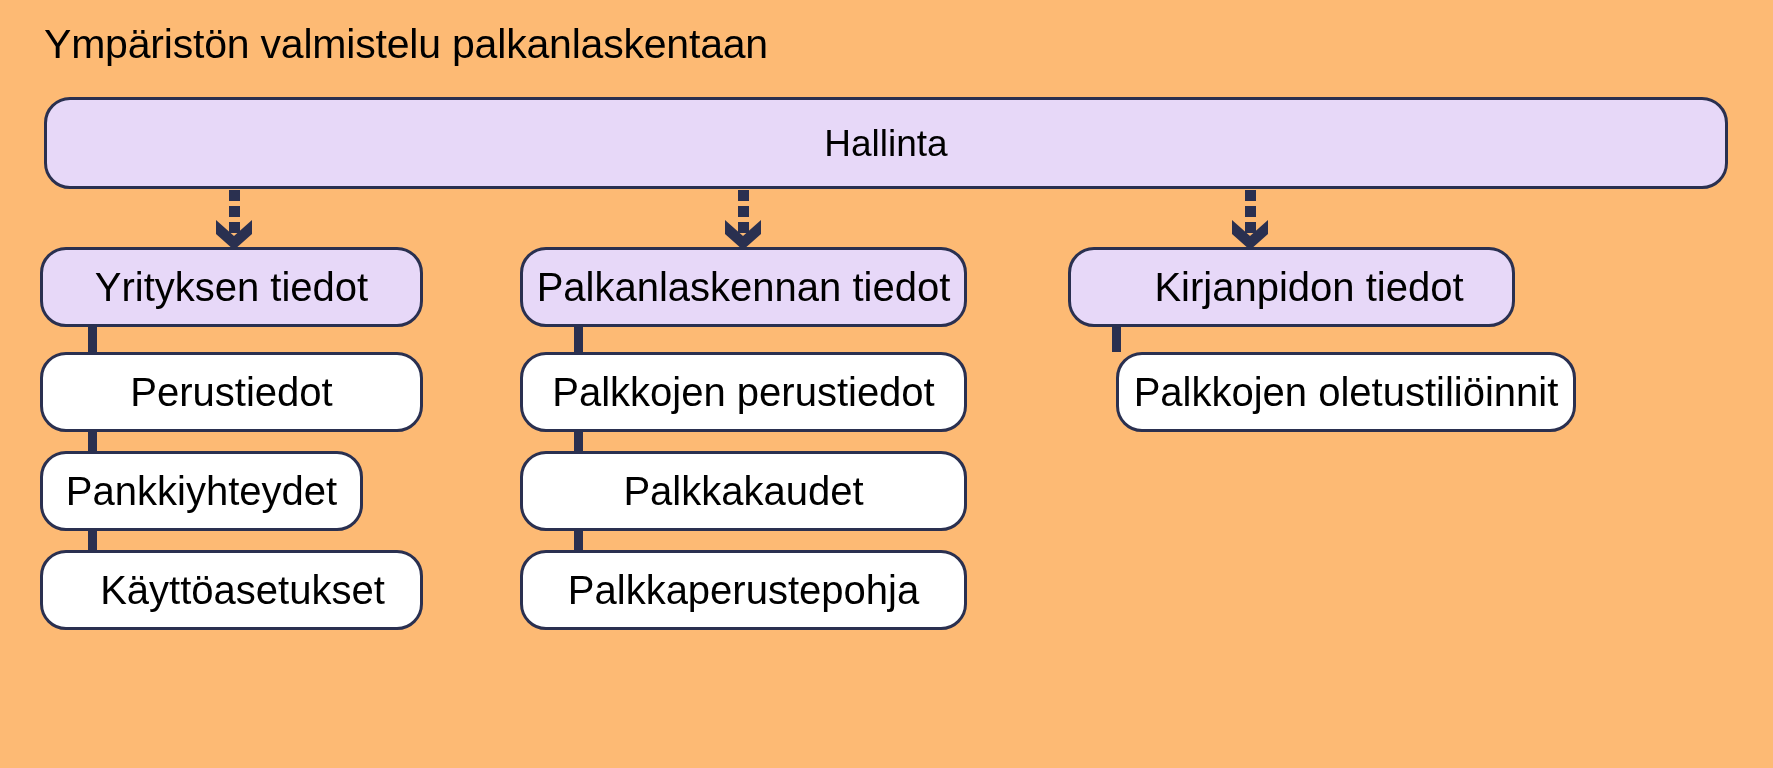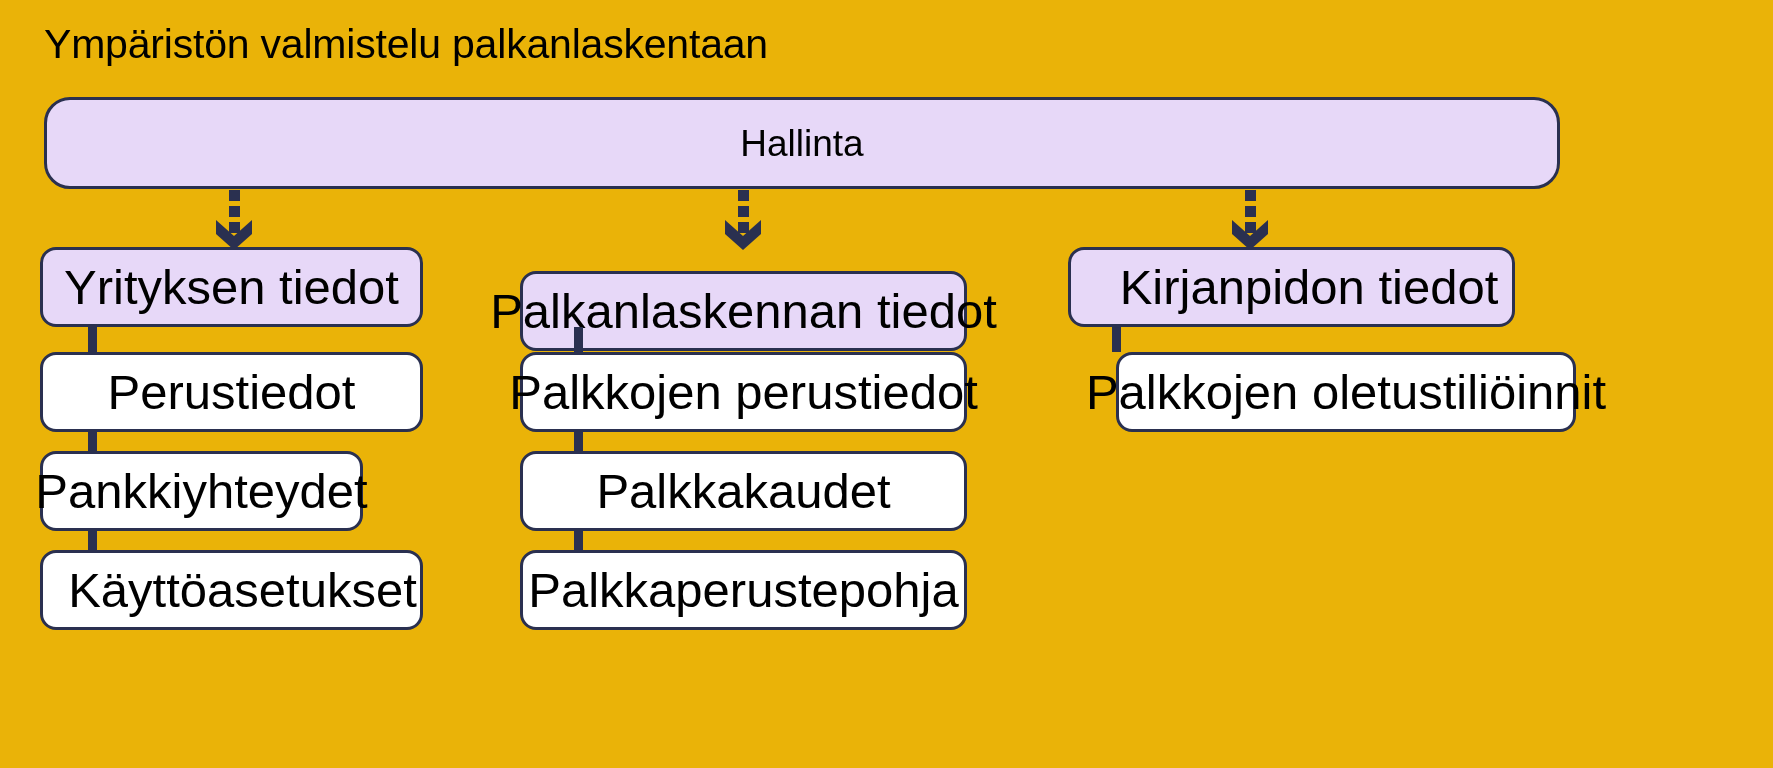--- a/index.html
+++ b/index.html
@@ -12,46 +12,46 @@
     height: 768px;
     overflow: hidden;
     font-family: "Liberation Sans", sans-serif;
     color: #000000;
   }
 
   #canvas {
     position: relative;
     width: 1773px;
     height: 768px;
-    background: #eab308;
+    background: #fdba74;
   }
 
   
   .page-title {
     position: absolute;
     left: 44px;
     top: 20px;
     font-size: 41px;
     line-height: 48px;
     letter-spacing: -0.2px;
     color: #000000;
     white-space: nowrap;
     font-family: "Liberation Sans", sans-serif;
   }
 
   
   .node {
     position: absolute;
     box-sizing: border-box;
     border: 3.5px solid #2a3050;
-    border-radius: 16px;
+    border-radius: 26px;
     display: flex;
     align-items: center;
     justify-content: center;
-    font-size: 49px;
+    font-size: 40px;
     line-height: 1;
     color: #000000;
     background: #ffffff;
     white-space: nowrap;
     overflow: visible;
   }
   .node.purple {
     background: #e7d8f8;
   }
   .node.white {
@@ -59,33 +59,33 @@
   }
   .node .node-label {
     display: block;
     padding: 0 8px;
   }
 
   
   #node-hallinta {
     left: 44px;
     top: 97px;
-    width: 1516px;
+    width: 1684px;
     height: 92px;
     border-radius: 26px;
     font-size: 37px;
   }
 
   
   .cat-box {
     top: 247px;
     height: 80px;
   }
   #node-yrityksen-tiedot   { left: 40px;   width: 383px; }
-  #node-palkanlaskennan    { left: 520px;  width: 447px; margin-top: 24px; }
+  #node-palkanlaskennan    { left: 520px;  width: 447px; }
   #node-kirjanpidon        { left: 1068px; width: 447px; padding-left: 35px; }
 
   
   .leaf {
     height: 80px;
     text-align: center;
   }
   
   #leaf-perustiedot     { left: 40px; top: 352px; width: 383px; }
   #leaf-pankkiyhteydet  { left: 40px; top: 451px; width: 323px; }

